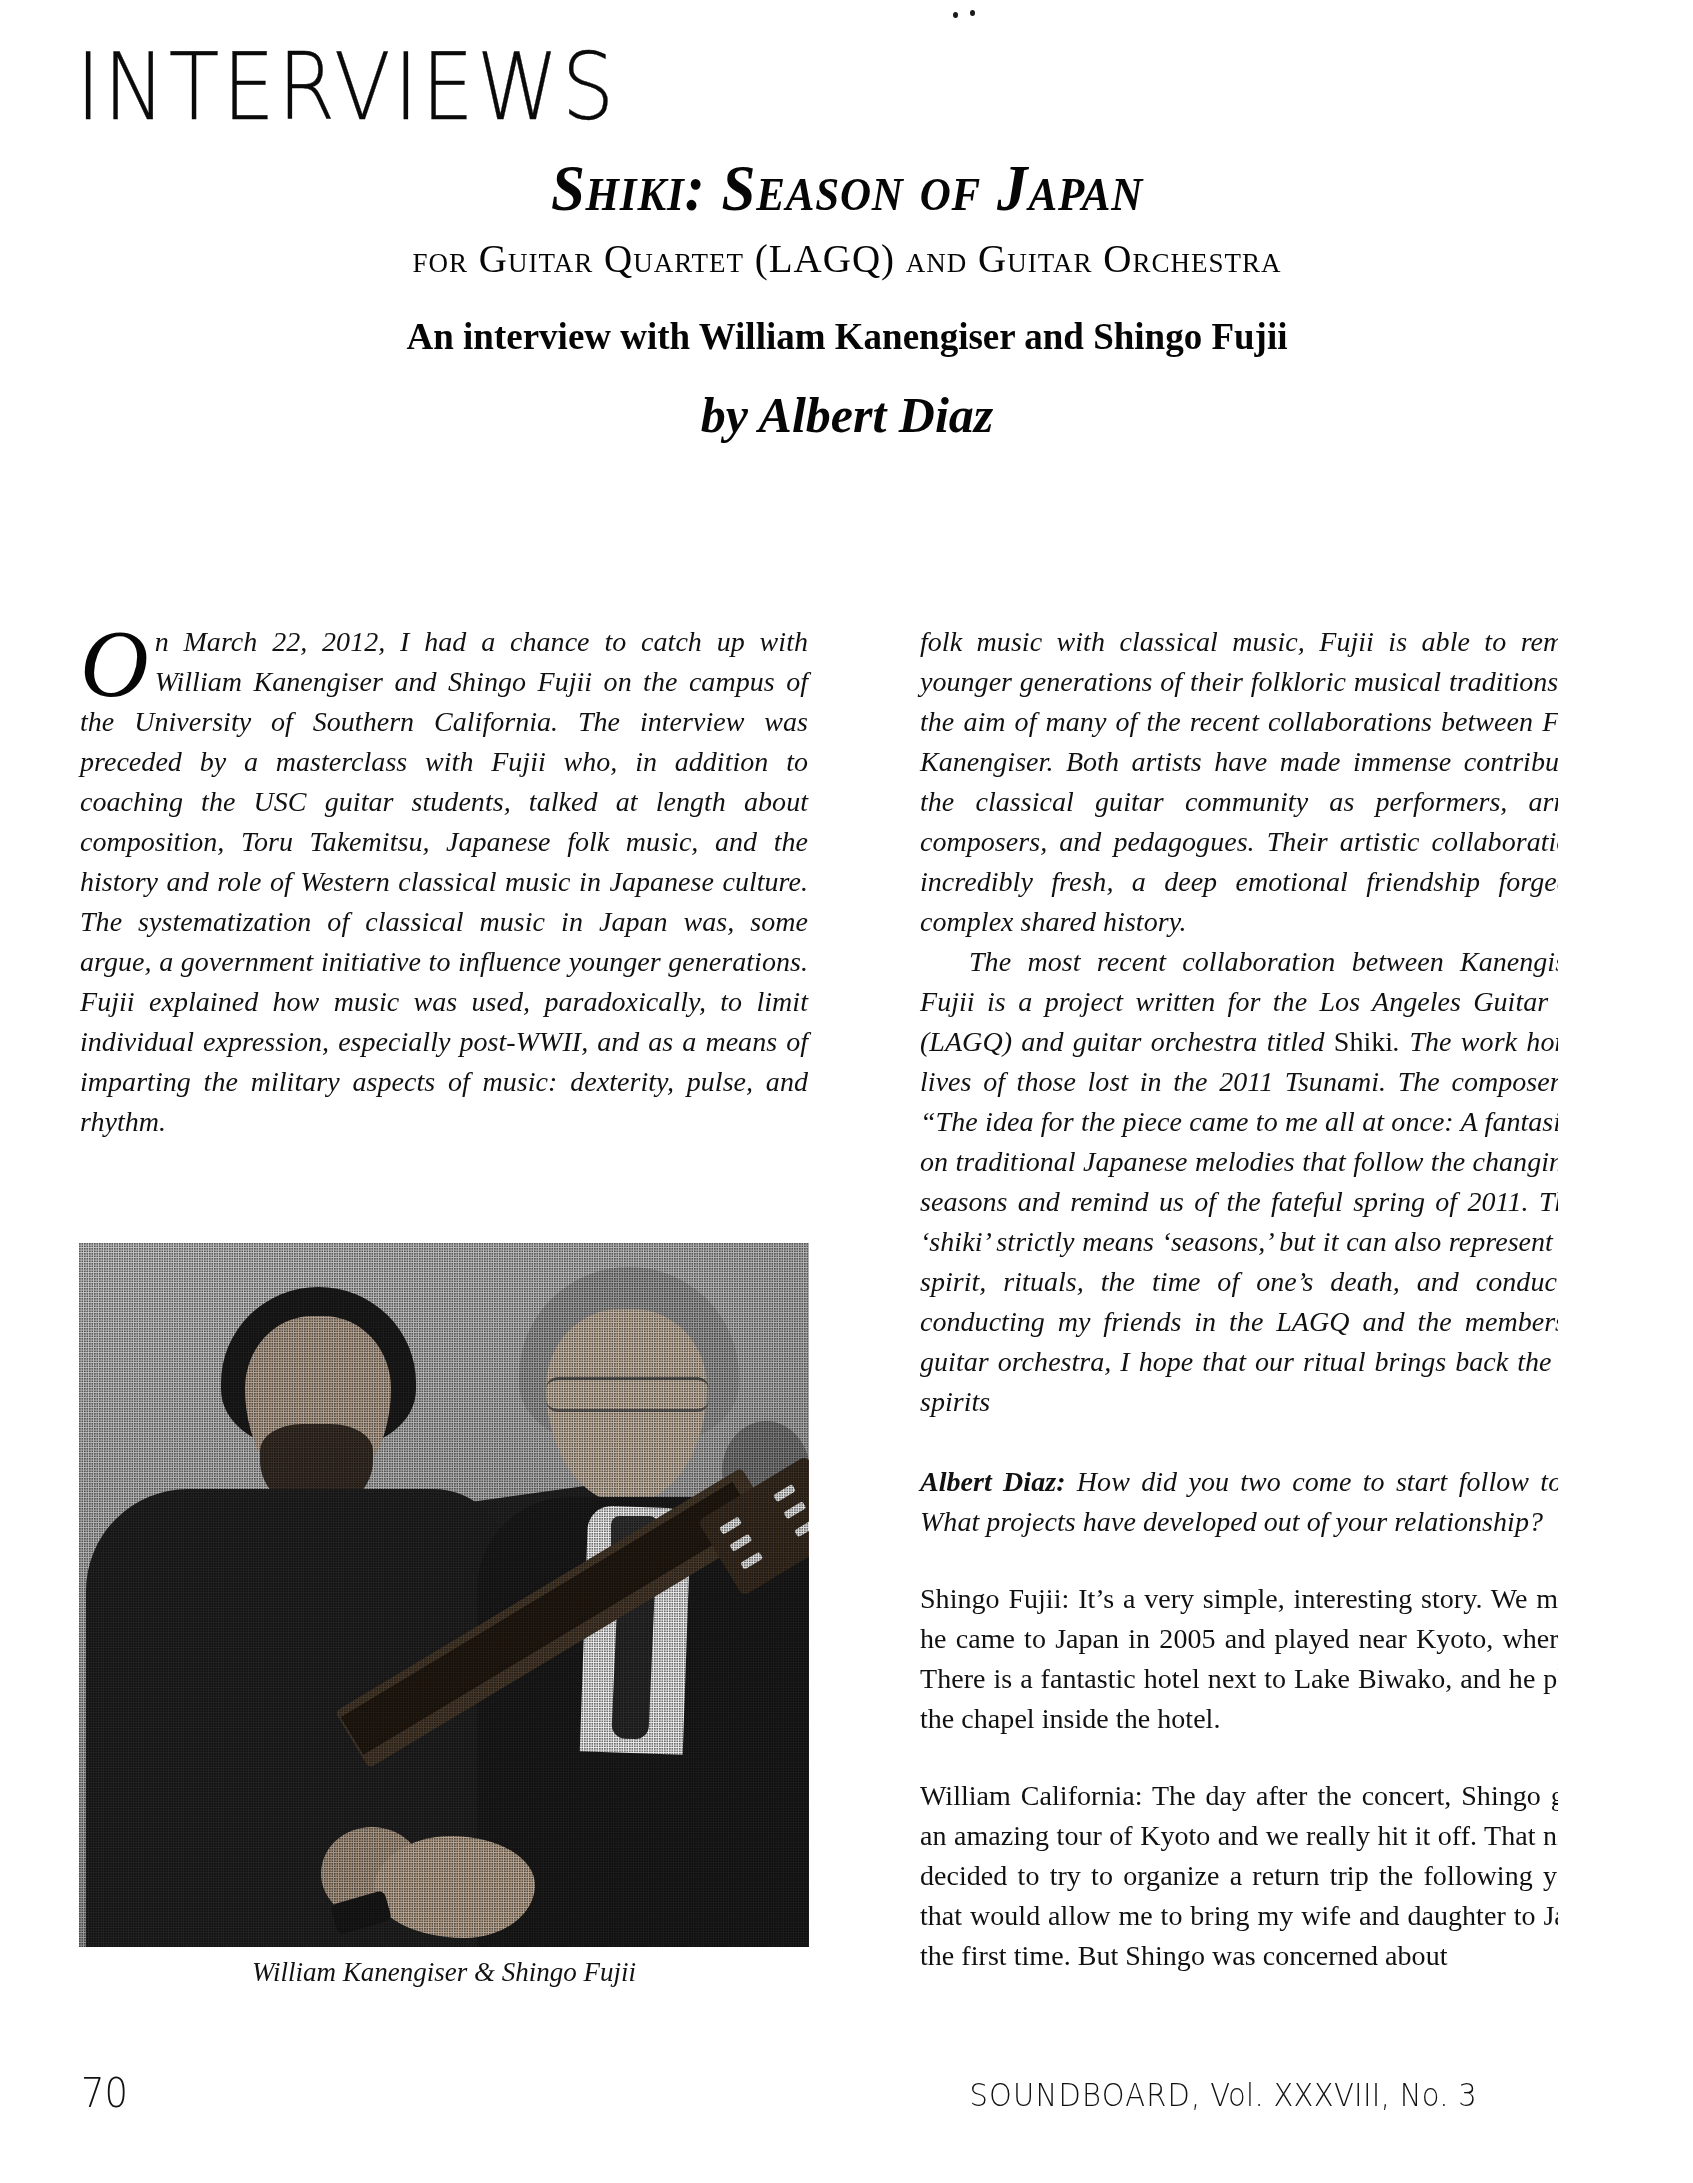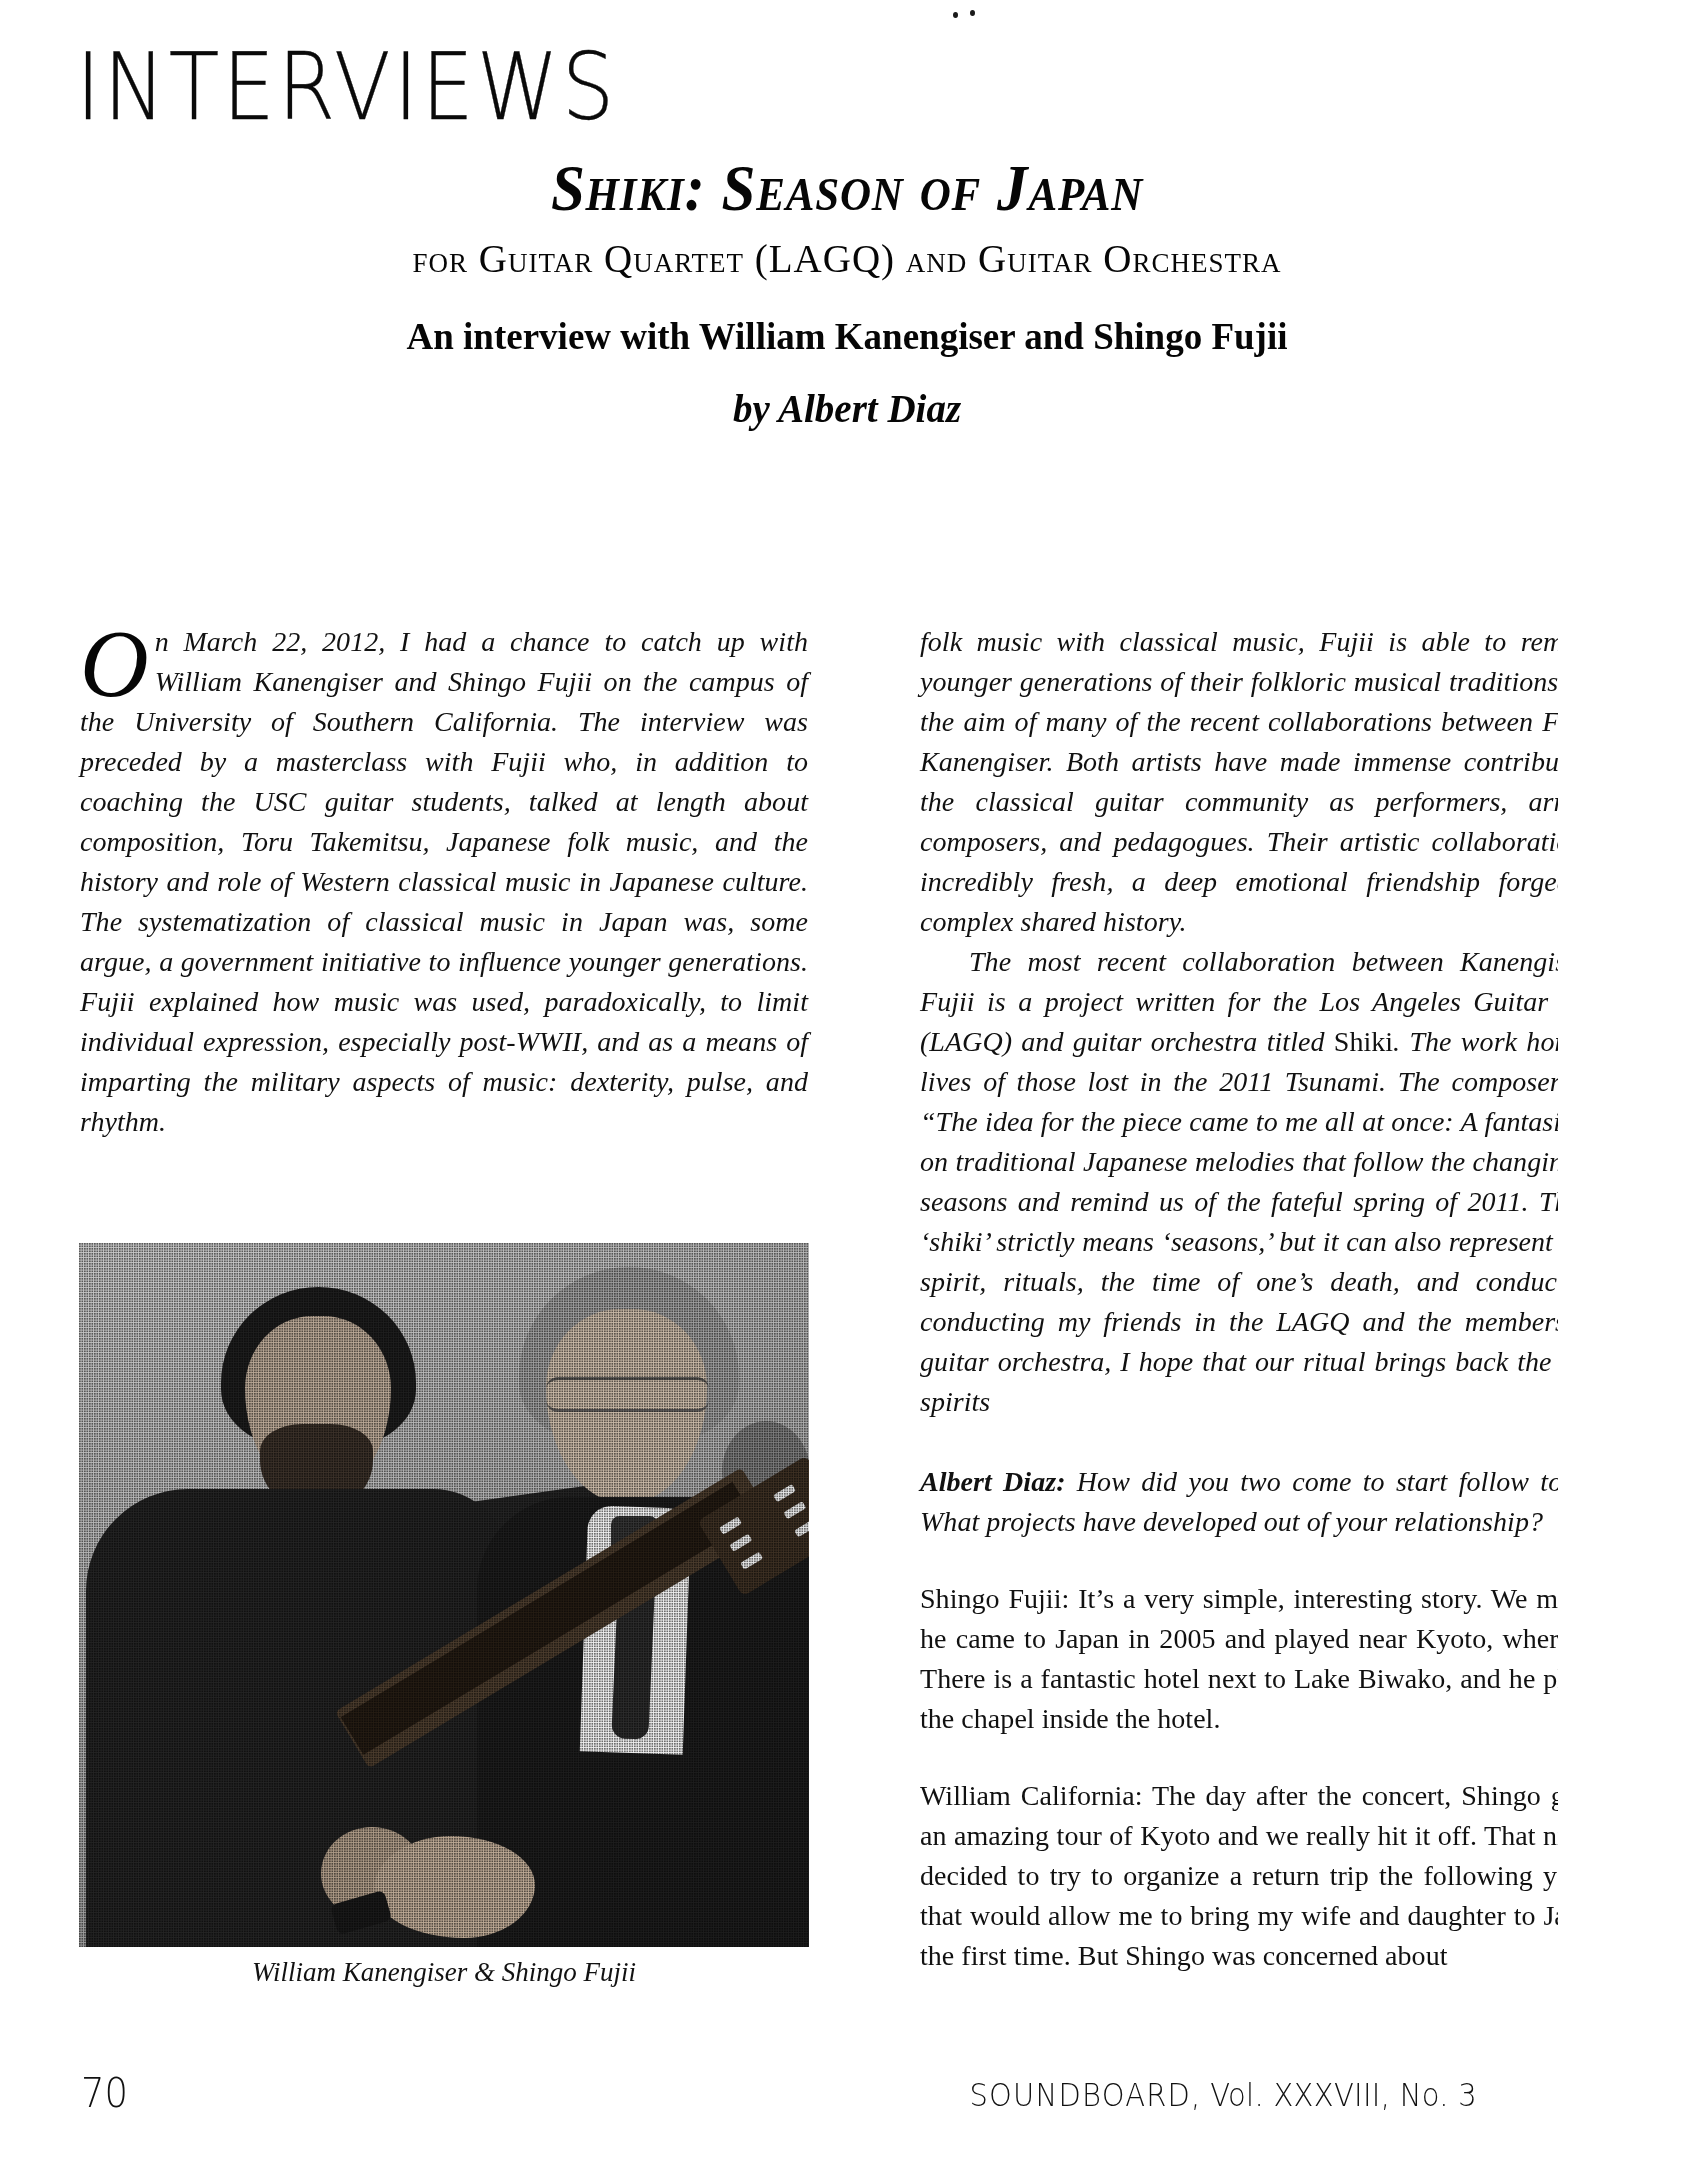--- a/index.html
+++ b/index.html
@@ -80,21 +80,21 @@
     font-weight: bold;
     font-size: 37px;
     line-height: 1.1;
     margin: 37px 0 0 0;
     color: #060606;
   }
   .article-byline {
     font-family: "Liberation Serif", "DejaVu Serif", serif;
     font-style: italic;
     font-weight: bold;
-    font-size: 39px;
+    font-size: 50px;
     line-height: 1.1;
     margin: 30.5px 0 0 0;
     color: #060606;
   }
 
   
   .columns {
     position: absolute;
     left: 80px;
     top: 622px;

